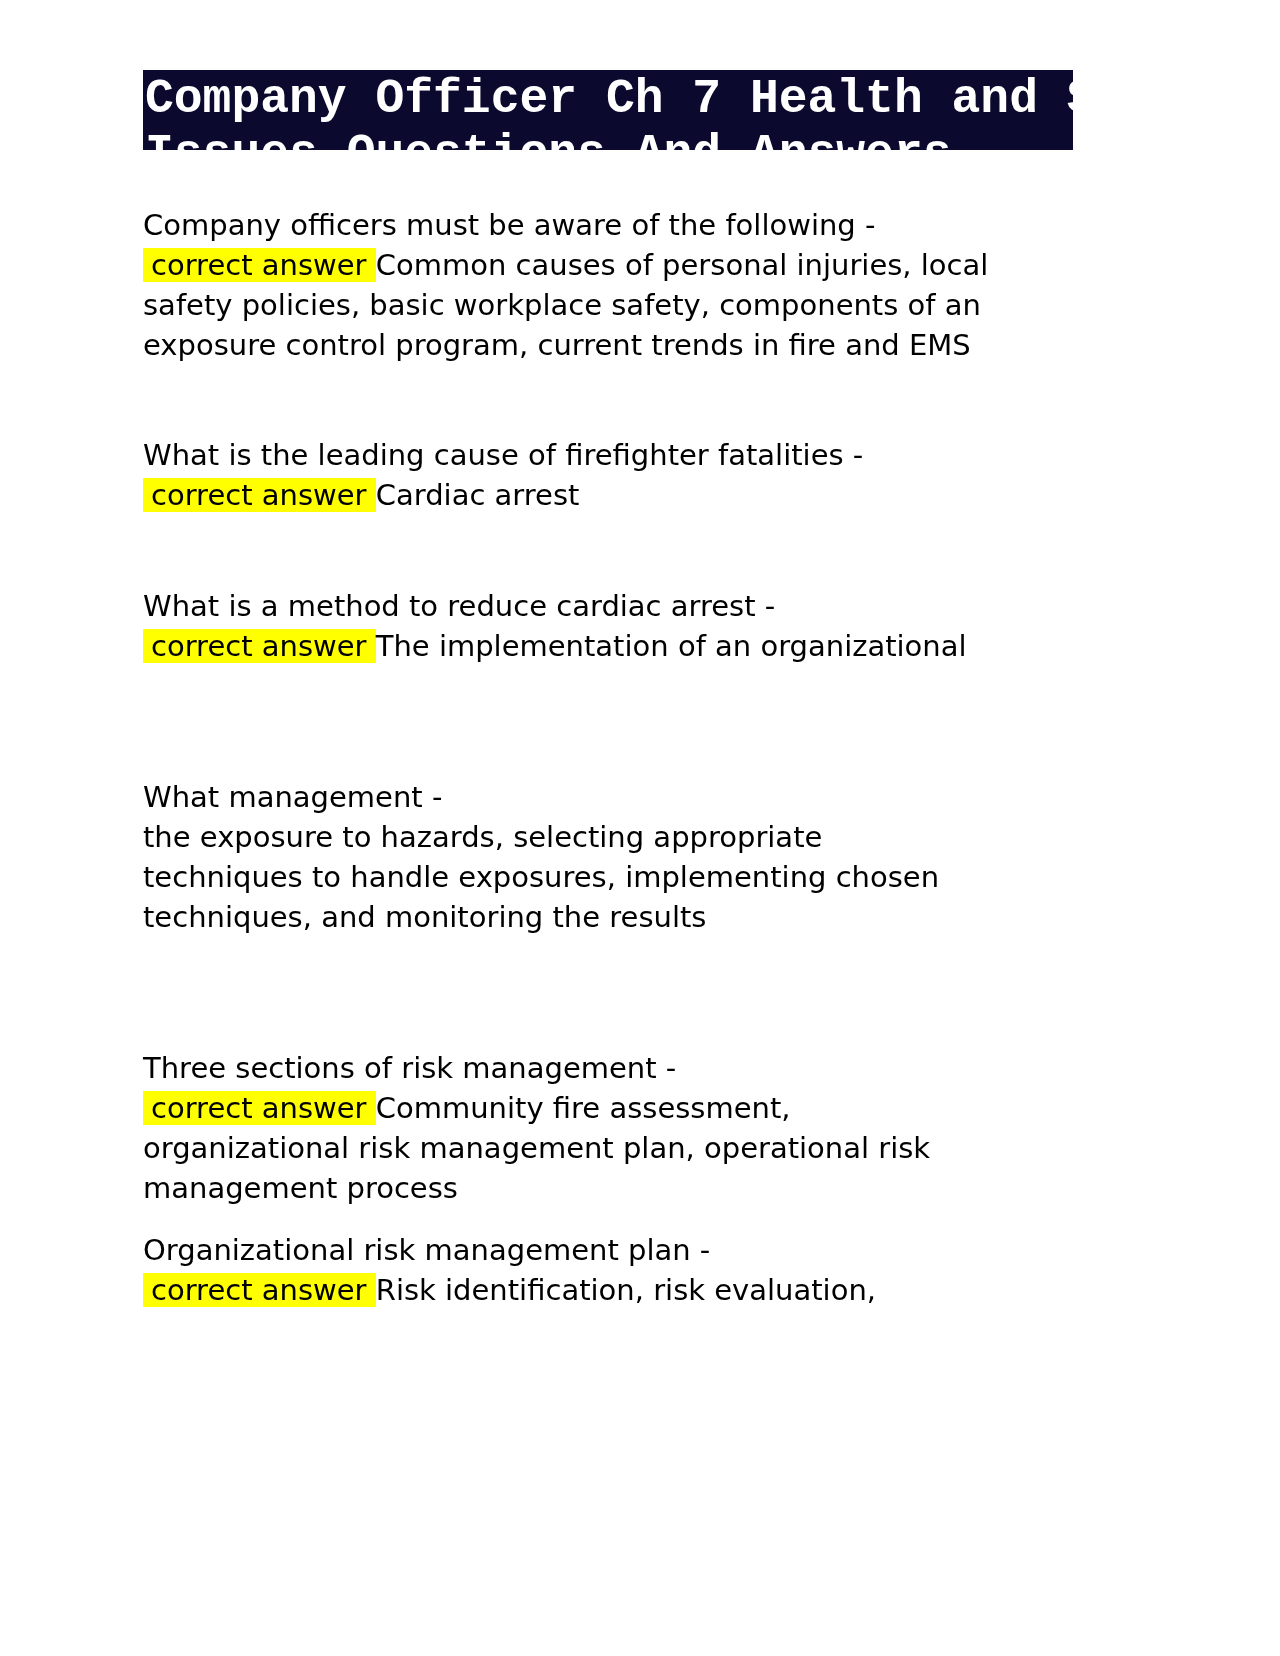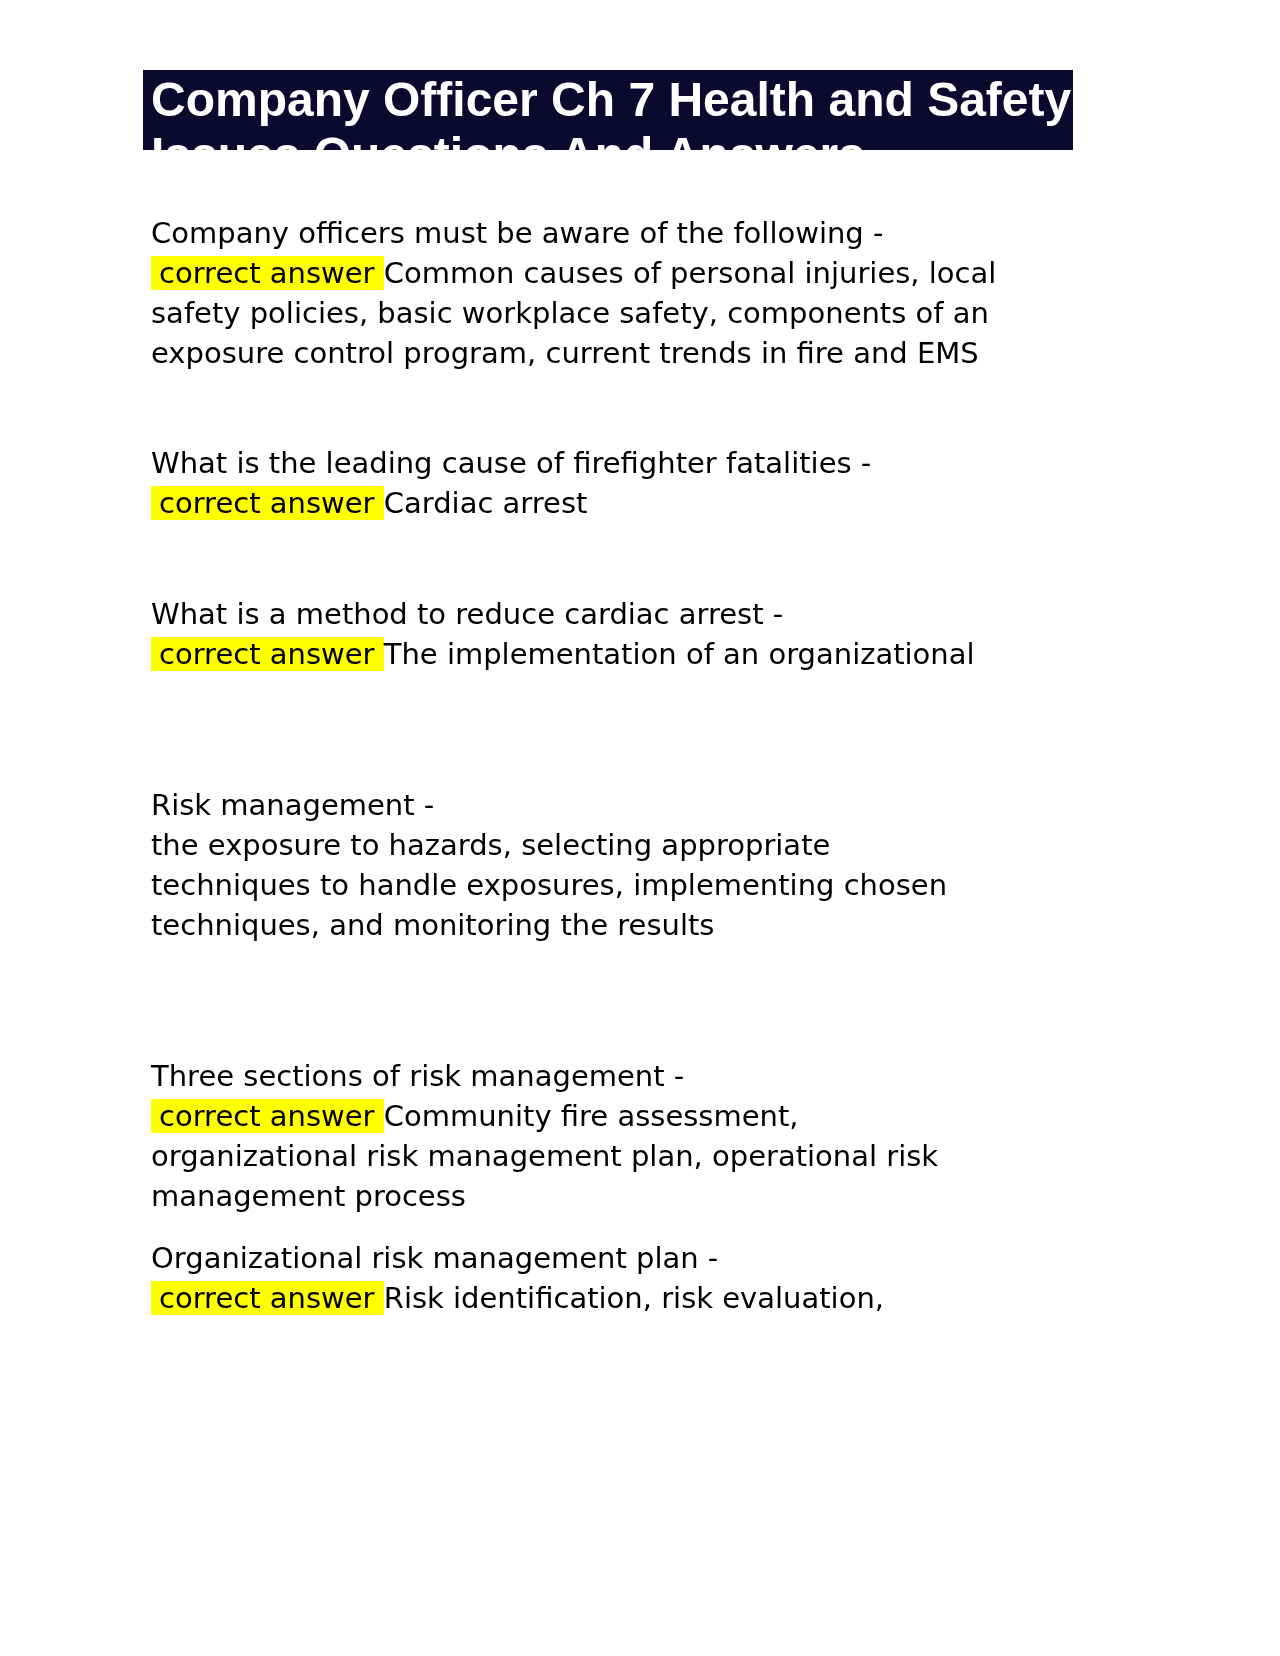--- a/index.html
+++ b/index.html
@@ -1,36 +1,36 @@
 <!DOCTYPE html>
 <html><head>
 <meta charset="utf-8">
 <style>
   html, body { margin: 0; padding: 0; background: #ffffff; }
   body { width: 1280px; height: 1656px; position: relative; overflow: hidden; }
   .page { position: absolute; left: 143px; top: 70px; width: 930px; }
   .title-box {
     background: #0b0a2e;
     color: #ffffff;
-    font-family: Liberation Sans, sans-serif;
+    font-family: Liberation Mono, monospace;
     font-weight: bold;
     font-size: 48px;
     line-height: 55px;
-    padding: 2px 0 2px 8px;
+    padding: 2px 0 2px 2px;
     height: 80px;
     box-sizing: border-box;
     letter-spacing: 0px;
   }
   .title-box span { display: block; white-space: nowrap; }
   .qa {
     font-family: "DejaVu Sans", sans-serif;
     font-size: 29px;
     line-height: 40px;
     color: #000000;
-    margin: 8px;
+    margin: 0;
   }
   .qa p { margin: 0; }
   .hl { background: #ffff00; padding-left: 8px; }
   .q1 { position: absolute; top: 135px; }
   .q2 { position: absolute; top: 365px; }
   .q3 { position: absolute; top: 516px; }
   .q4 { position: absolute; top: 707px; }
   .q5 { position: absolute; top: 978px; }
   .q6 { position: absolute; top: 1160px; }
 </style>
@@ -54,21 +54,21 @@
     <p>What is the leading cause of firefighter fatalities -</p>
     <p><span class="hl">correct answer </span><span>Cardiac arrest</span></p>
   </div>
 
   <div class="qa q3">
     <p>What is a method to reduce cardiac arrest -</p>
     <p><span class="hl">correct answer </span><span>The implementation of an organizational</span></p>
   </div>
 
   <div class="qa q4">
-    <p>Risk management -</p>
+    <p>What management -</p>
     <p>the exposure to hazards, selecting appropriate</p>
     <p>techniques to handle exposures, implementing chosen</p>
     <p>techniques, and monitoring the results</p>
   </div>
 
   <div class="qa q5">
     <p>Three sections of risk management -</p>
     <p><span class="hl">correct answer </span><span>Community fire assessment,</span></p>
     <p>organizational risk management plan, operational risk</p>
     <p>management process</p>

